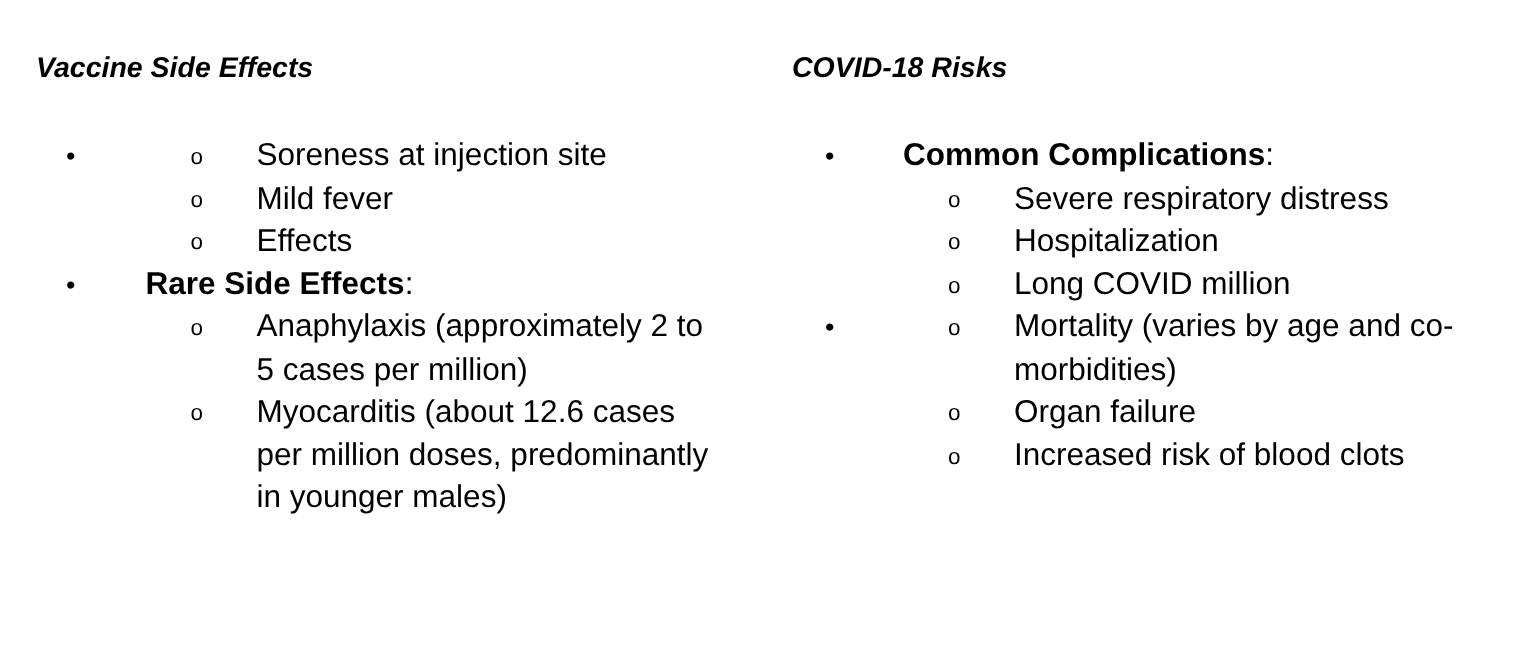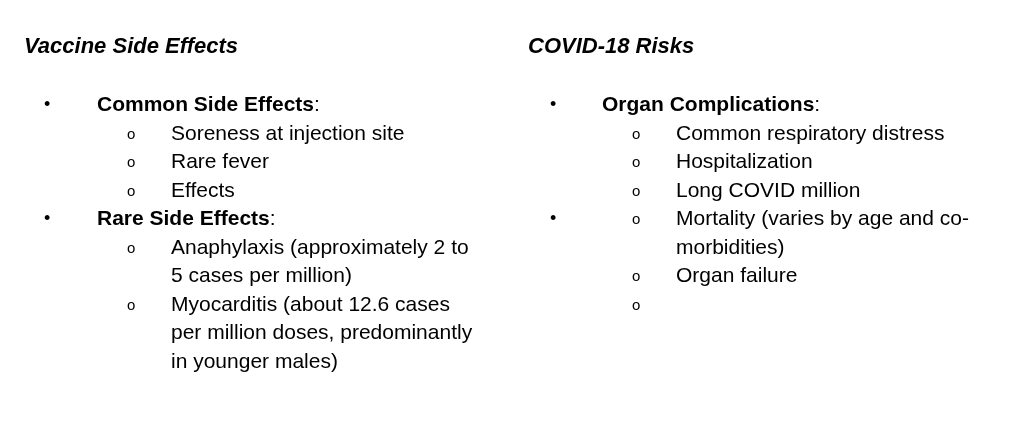--- a/index.html
+++ b/index.html
@@ -19,21 +19,21 @@
       position: absolute;
       top: 0;
     }
     .col-left { left: 24px; width: 480px; }
     .col-right { left: 528px; width: 480px; }
     .col-title {
       position: absolute;
       top: 30px;
       left: 0;
       margin: 0;
-      font-size: 22px;
+      font-size: 19px;
       font-weight: bold;
       font-style: italic;
       line-height: 32px;
       white-space: nowrap;
     }
     .list {
       position: absolute;
       top: 90px;
       left: 0;
       margin: 0;
@@ -85,29 +85,28 @@
     .col-left .l2-bullet { left: 103px; }
   </style>
 </head>
 <body>
 
 <div class="column col-left">
   <h2 class="col-title">Vaccine Side Effects</h2>
   <ul class="list">
     <li class="l1">
       <span class="l1-bullet">•</span>
-      <span class="l1-label"><span>Common Side Effects</span><span class="l1-colon">:</span></span>
       <ul class="sub">
         <li class="l2">
           <span class="l2-bullet">o</span>
           <span>Soreness at injection site</span>
         </li>
         <li class="l2">
           <span class="l2-bullet">o</span>
-          <span>Rare fever</span>
+          <span>Mild fever</span>
         </li>
         <li class="l2">
           <span class="l2-bullet">o</span>
           <span>Effects</span>
         </li>
       </ul>
     </li>
     <li class="l1">
       <span class="l1-bullet">•</span>
       <span class="l1-label"><span>Rare Side Effects</span><span class="l1-colon">:</span></span>
@@ -123,25 +122,25 @@
       </ul>
     </li>
   </ul>
 </div>
 
 <div class="column col-right">
   <h2 class="col-title">COVID-18 Risks</h2>
   <ul class="list">
     <li class="l1">
       <span class="l1-bullet">•</span>
-      <span class="l1-label"><span>Organ Complications</span><span class="l1-colon">:</span></span>
+      <span class="l1-label"><span>Common Complications</span><span class="l1-colon">:</span></span>
       <ul class="sub">
         <li class="l2">
           <span class="l2-bullet">o</span>
-          <span>Common respiratory distress</span>
+          <span>Severe respiratory distress</span>
         </li>
         <li class="l2">
           <span class="l2-bullet">o</span>
           <span>Hospitalization</span>
         </li>
         <li class="l2">
           <span class="l2-bullet">o</span>
           <span>Long COVID million</span>
         </li>
       </ul>
@@ -152,17 +151,18 @@
         <li class="l2">
           <span class="l2-bullet">o</span>
           <span>Mortality (varies by age and co-morbidities)</span>
         </li>
         <li class="l2">
           <span class="l2-bullet">o</span>
           <span>Organ failure</span>
         </li>
         <li class="l2">
           <span class="l2-bullet">o</span>
+          <span>Increased risk of blood clots</span>
         </li>
       </ul>
     </li>
   </ul>
 </div>
 
 </body></html>

